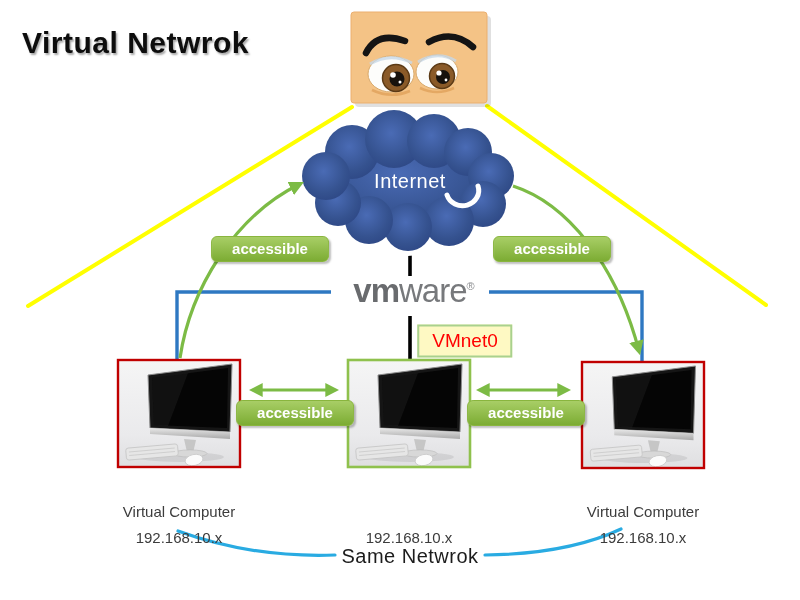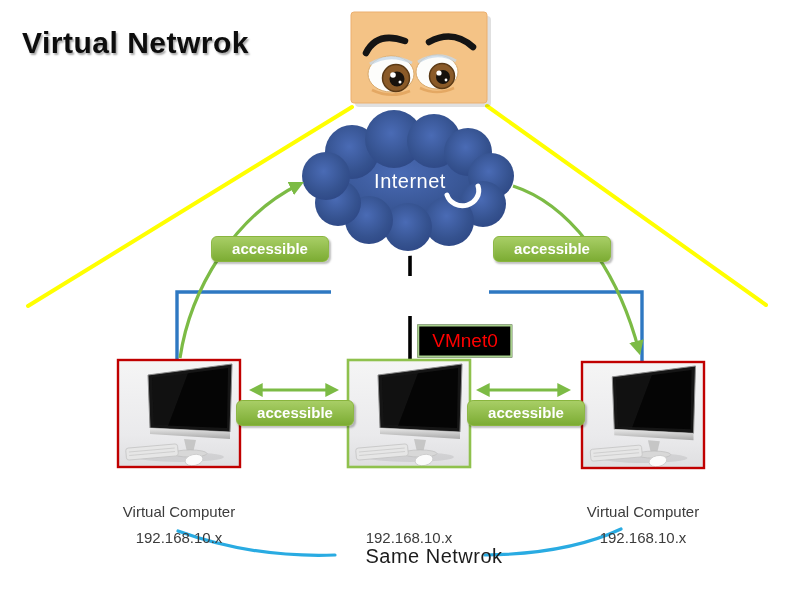--- a/index.html
+++ b/index.html
@@ -21,24 +21,24 @@
   .vmware .reg{font-size:11px;vertical-align:super;color:#8A8C8F;letter-spacing:0;}
   .pill{
     color:#fff;font-size:15px;padding:3px 20px 4px;border-radius:6px;
     background:linear-gradient(#A8CE66,#7CAC33);
     border:1px solid #89B53E;
     box-shadow:1px 2px 2px rgba(0,0,0,0.25);
     font-weight:bold;
   }
   .vmnet{
     left:465px;top:341px;color:#FF0000;font-size:19px;padding:3px 13px 4px;
-    background:#000000;border:2px solid #A9D18E;
+    background:#fef9c3;border:2px solid #A9D18E;
   }
   .comp-label{font-size:15px;color:#3C3C3C;margin-top:24px;}
-  .same-net{left:434px;top:556px;font-size:20px;color:#1c1c1c;letter-spacing:0.5px;}
+  .same-net{left:410px;top:556px;font-size:20px;color:#1c1c1c;letter-spacing:0.5px;}
 </style>
 </head>
 <body>
 
 <div class="stage">
 
   <svg class="base" width="800" height="600" viewBox="0 0 800 600">
     <defs>
       <radialGradient id="cloudGrad" cx="45%" cy="40%" r="75%">
         <stop offset="0%" stop-color="#4A6BB5"></stop>
@@ -157,20 +157,21 @@
     <g>
       <use href="#imac" x="582" y="362" width="122" height="106"></use>
       <rect x="582" y="362" width="122" height="106" fill="none" stroke-width="2.4" stroke="#C00000"></rect>
     </g>
   </svg>
 
   <div class="abs title">Virtual Netwrok</div>
 
   <div class="abs ctr cloud-label">Internet</div>
 
+  <div class="abs ctr vmware"><span class="vm">vm</span><span class="ware">ware</span><span class="reg">®</span></div>
 
   <div class="abs ctr pill" style="left:270px;top:249px;">accessible</div>
   <div class="abs ctr pill" style="left:552px;top:249px;">accessible</div>
   <div class="abs ctr pill" style="left:295px;top:413px;">accessible</div>
   <div class="abs ctr pill" style="left:526px;top:413px;">accessible</div>
 
   <div class="abs ctr vmnet">VMnet0</div>
 
   <div class="abs ctr comp-label" style="left:179px;top:487px;">Virtual Computer</div>
   <div class="abs ctr comp-label" style="left:179px;top:513px;">192.168.10.x</div>

